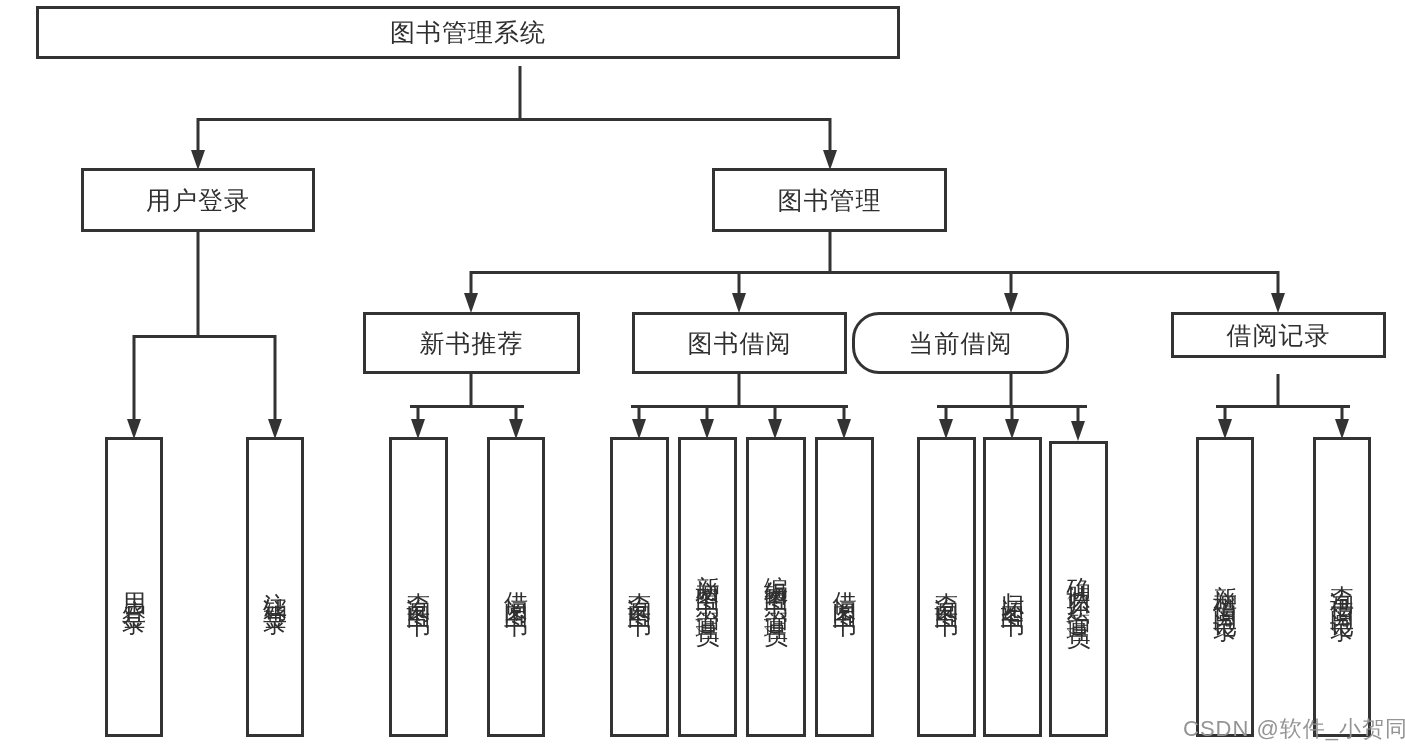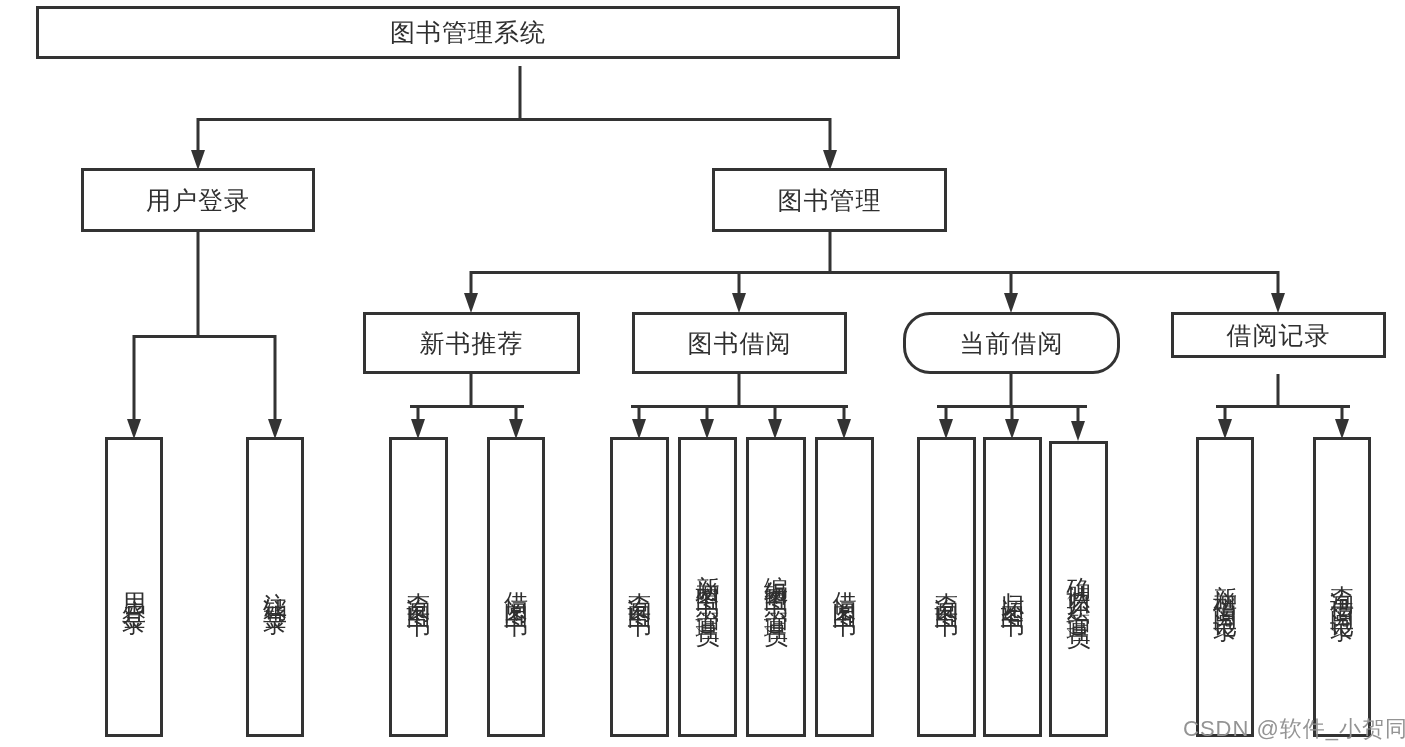--- a/index.html
+++ b/index.html
@@ -94,21 +94,21 @@
     </g>
   </svg>
 
   <div class="box" style="left:12px;top:6px;width:864px;height:53px;margin-left:24px;">图书管理系统</div>
 
   <div class="box" style="left:81px;top:168px;width:234px;height:64px;">用户登录</div>
   <div class="box" style="left:712px;top:168px;width:235px;height:64px;">图书管理</div>
 
   <div class="box" style="left:363px;top:312px;width:217px;height:62px;">新书推荐</div>
   <div class="box" style="left:632px;top:312px;width:215px;height:62px;">图书借阅</div>
-  <div class="box" style="left:903px;top:312px;width:217px;height:62px;border-radius:27px;">当前借阅</div>
+  <div class="box" style="left:852px;top:312px;width:217px;height:62px;border-radius:27px;">当前借阅</div>
   <div class="box" style="left:1171px;top:312px;width:215px;height:46px;">借阅记录</div>
 
   <div class="box vbox" style="left:105px;top:437px;width:58px;height:300px;">用户登录</div>
   <div class="box vbox" style="left:246px;top:437px;width:58px;height:300px;">注销登录</div>
 
   <div class="box vbox" style="left:389px;top:437px;width:59px;height:300px;">查询图书</div>
   <div class="box vbox" style="left:487px;top:437px;width:58px;height:300px;">借阅图书</div>
 
   <div class="box vbox" style="left:610px;top:437px;width:59px;height:300px;">查询图书</div>
   <div class="box vbox" style="left:678px;top:437px;width:59px;height:300px;">新增图书（管理员）</div>

